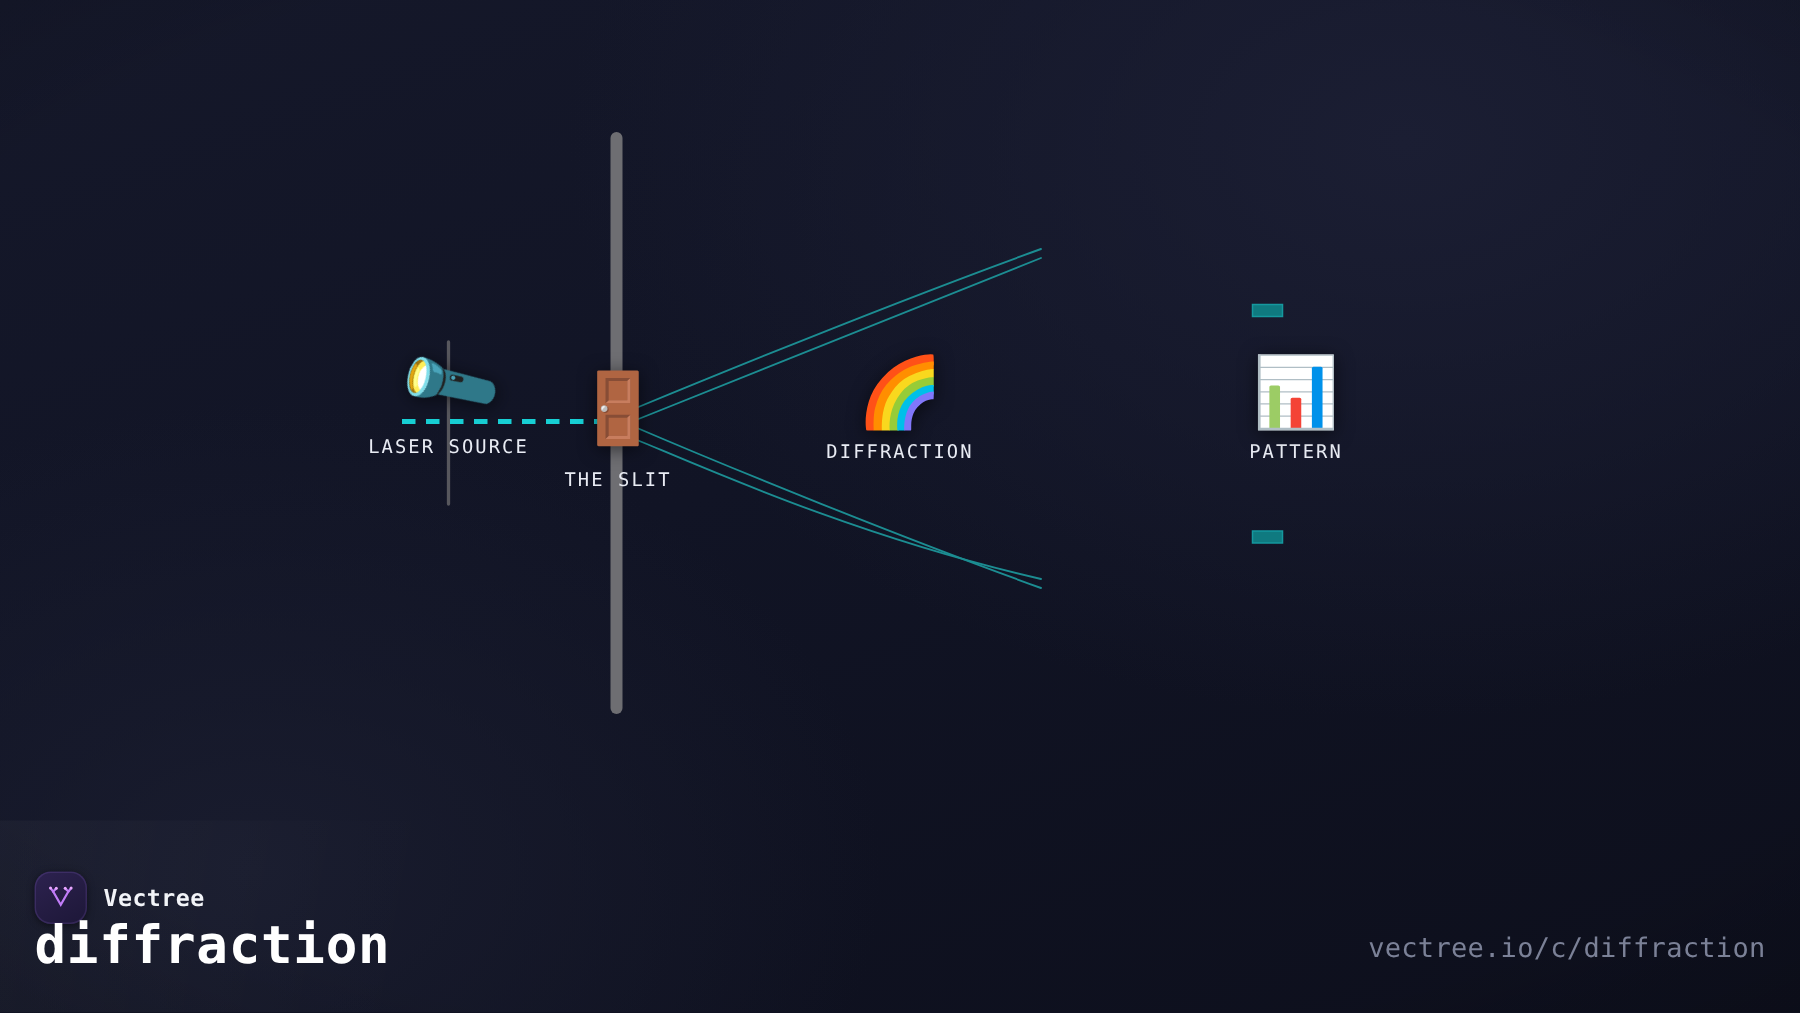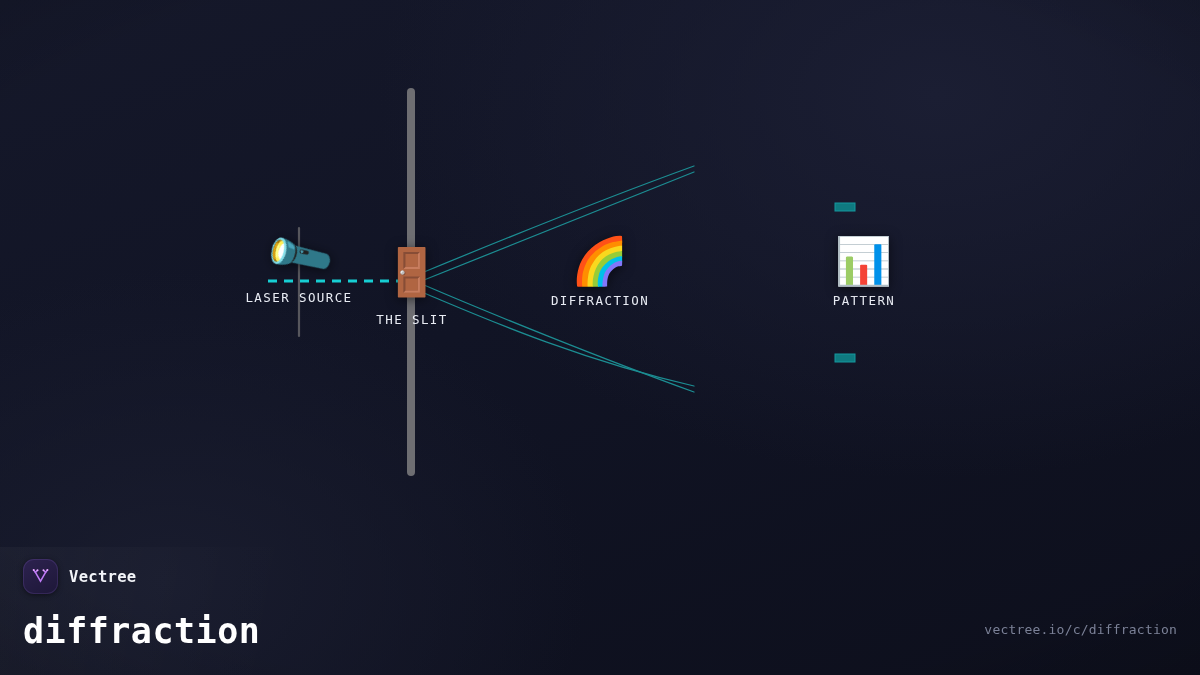--- a/index.html
+++ b/index.html
@@ -52,40 +52,40 @@
   #node-slit .lbl { margin-top:17px; }
 
   #node-diffraction { left:529px; top:238px; width:142px; }
   #node-diffraction .glyph { font-size:46px; }
 
   #node-pattern { left:793px; top:238px; width:142px; }
   #node-pattern .glyph { font-size:46px; }
 
   
   #footer { position:absolute; left:0; bottom:0; width:1200px; height:120px; }
-  #brand { position:absolute; left:23px; top:4px; display:flex; align-items:center; gap:11px; }
+  #brand { position:absolute; left:23px; top:26px; display:flex; align-items:center; gap:11px; }
   #brand-tile {
     width:35px; height:35px; border-radius:11px;
     background:linear-gradient(150deg,#2d2250 0%,#241c42 55%,#1d1738 100%);
     display:flex; align-items:center; justify-content:center;
     box-shadow:0 1px 5px rgba(0,0,0,0.5), inset 0 0 0 1px rgba(160,120,235,0.16);
   }
   #brand-name {
     font-family:"DejaVu Sans Mono", monospace;
     font-size:15.5px; font-weight:bold; color:#f2f4f8; letter-spacing:0.3px;
   }
   #page-title {
     position:absolute; left:23px; top:56px;
     font-family:"DejaVu Sans Mono", monospace;
     font-size:35px; font-weight:bold; color:#ffffff; letter-spacing:0.5px;
   }
   #footer-url {
     position:absolute; right:23px; top:67px;
     font-family:"DejaVu Sans Mono", monospace;
-    font-size:13px; color:#7b8197; letter-spacing:0.2px;
+    font-size:18px; color:#7b8197; letter-spacing:0.2px;
   }
 </style>
 </head>
 <body>
 
 <div id="stage">
 
   <div class="corner-panel"></div>
 
   <svg id="scene" viewBox="0 0 1200 675" xmlns="http://www.w3.org/2000/svg">

